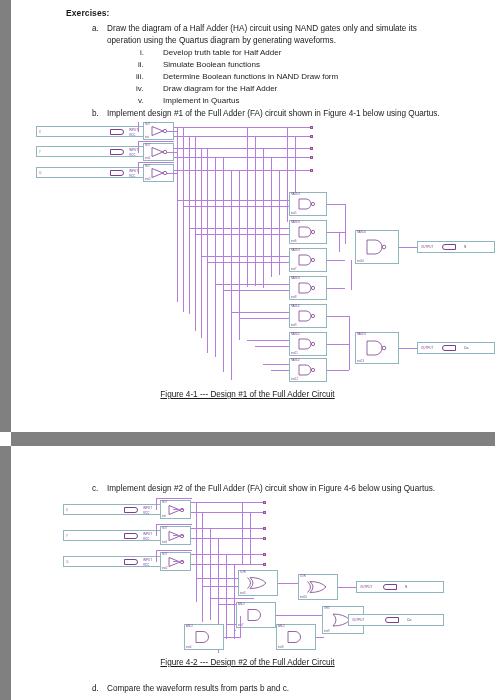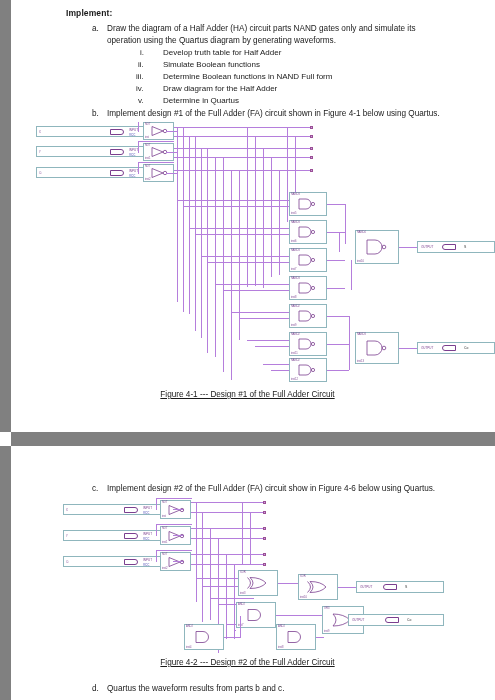--- a/index.html
+++ b/index.html
@@ -56,36 +56,36 @@
   .gate svg{position:absolute;left:50%;top:50%;transform:translate(-50%,-50%);}
   .term{position:absolute;width:3px;height:3px;background:#c9a0dc;border:1px solid #9b4f96;box-sizing:border-box;}
 </style>
 </head>
 <body>
 
 <div class="gutter" style="top:0;height:432px;"></div>
 <div class="band" style="top:432px;height:14px;"></div>
 <div class="gutter" style="top:446px;height:254px;"></div>
 
-<div class="txt h-exercises" style="left:66px;top:8px;">Implement:</div>
+<div class="txt h-exercises" style="left:66px;top:8px;">Exercises:</div>
 
 <div class="marker" style="left:92px;top:24px;">a.</div>
-<div class="txt lvl-a" style="left:107px;top:24px;">Draw the diagram of a Half Adder (HA) circuit parts NAND gates only and simulate its</div>
+<div class="txt lvl-a" style="left:107px;top:24px;">Draw the diagram of a Half Adder (HA) circuit using NAND gates only and simulate its</div>
 <div class="txt lvl-a" style="left:107px;top:36px;">operation using the Quartus diagram by generating waveforms.</div>
 
 <div class="marker roman" style="left:140px;top:48px;">i.</div>
 <div class="txt roman" style="left:163px;top:48px;">Develop truth table for Half Adder</div>
 <div class="marker roman" style="left:138px;top:60px;">ii.</div>
 <div class="txt roman" style="left:163px;top:60px;">Simulate Boolean functions</div>
 <div class="marker roman" style="left:136px;top:72px;">iii.</div>
-<div class="txt roman" style="left:163px;top:72px;">Determine Boolean functions in NAND Full form</div>
+<div class="txt roman" style="left:163px;top:72px;">Determine Boolean functions in NAND Draw form</div>
 <div class="marker roman" style="left:136px;top:84px;">iv.</div>
 <div class="txt roman" style="left:163px;top:84px;">Draw diagram for the Half Adder</div>
 <div class="marker roman" style="left:138px;top:96px;">v.</div>
-<div class="txt roman" style="left:163px;top:96px;">Determine in Quartus</div>
+<div class="txt roman" style="left:163px;top:96px;">Implement in Quartus</div>
 
 <div class="marker" style="left:92px;top:109px;">b.</div>
 <div class="txt lvl-a" style="left:107px;top:109px;">Implement design #1 of the Full Adder (FA) circuit shown in Figure 4-1 below using Quartus.</div>
 
 <div class="sch" style="left:33px;top:122px;width:462px;height:265px;">
 
   <div class="pin" style="left:3px;top:4px;width:130px;height:11px;">
     <span class="plabel">X</span>
     <span class="arrow" style="left:73px;"></span>
     <span class="pname" style="left:92px;top:3px;font-size:3px;color:#7b3f8f;">INPUT</span>
@@ -443,13 +443,13 @@
   <div class="pin" style="left:288px;top:116px;width:96px;height:12px;">
     <span class="pname" style="left:3px;font-size:3px;color:#7b3f8f;">OUTPUT</span>
     <span class="arrow out" style="left:36px;"></span>
     <span class="pname" style="left:58px;font-size:3.4px;color:#333;">Co</span>
   </div>
 </div>
 
 <div class="txt caption" style="left:0;top:658px;width:495px;">Figure 4-2 --- Design #2 of the Full Adder Circuit</div>
 
 <div class="marker" style="left:92px;top:684px;">d.</div>
-<div class="txt lvl-a" style="left:107px;top:684px;">Quartus the waveform results from parts b and c.</div>
+<div class="txt lvl-a" style="left:107px;top:684px;">Compare the waveform results from parts b and c.</div>
 
 </body></html>

